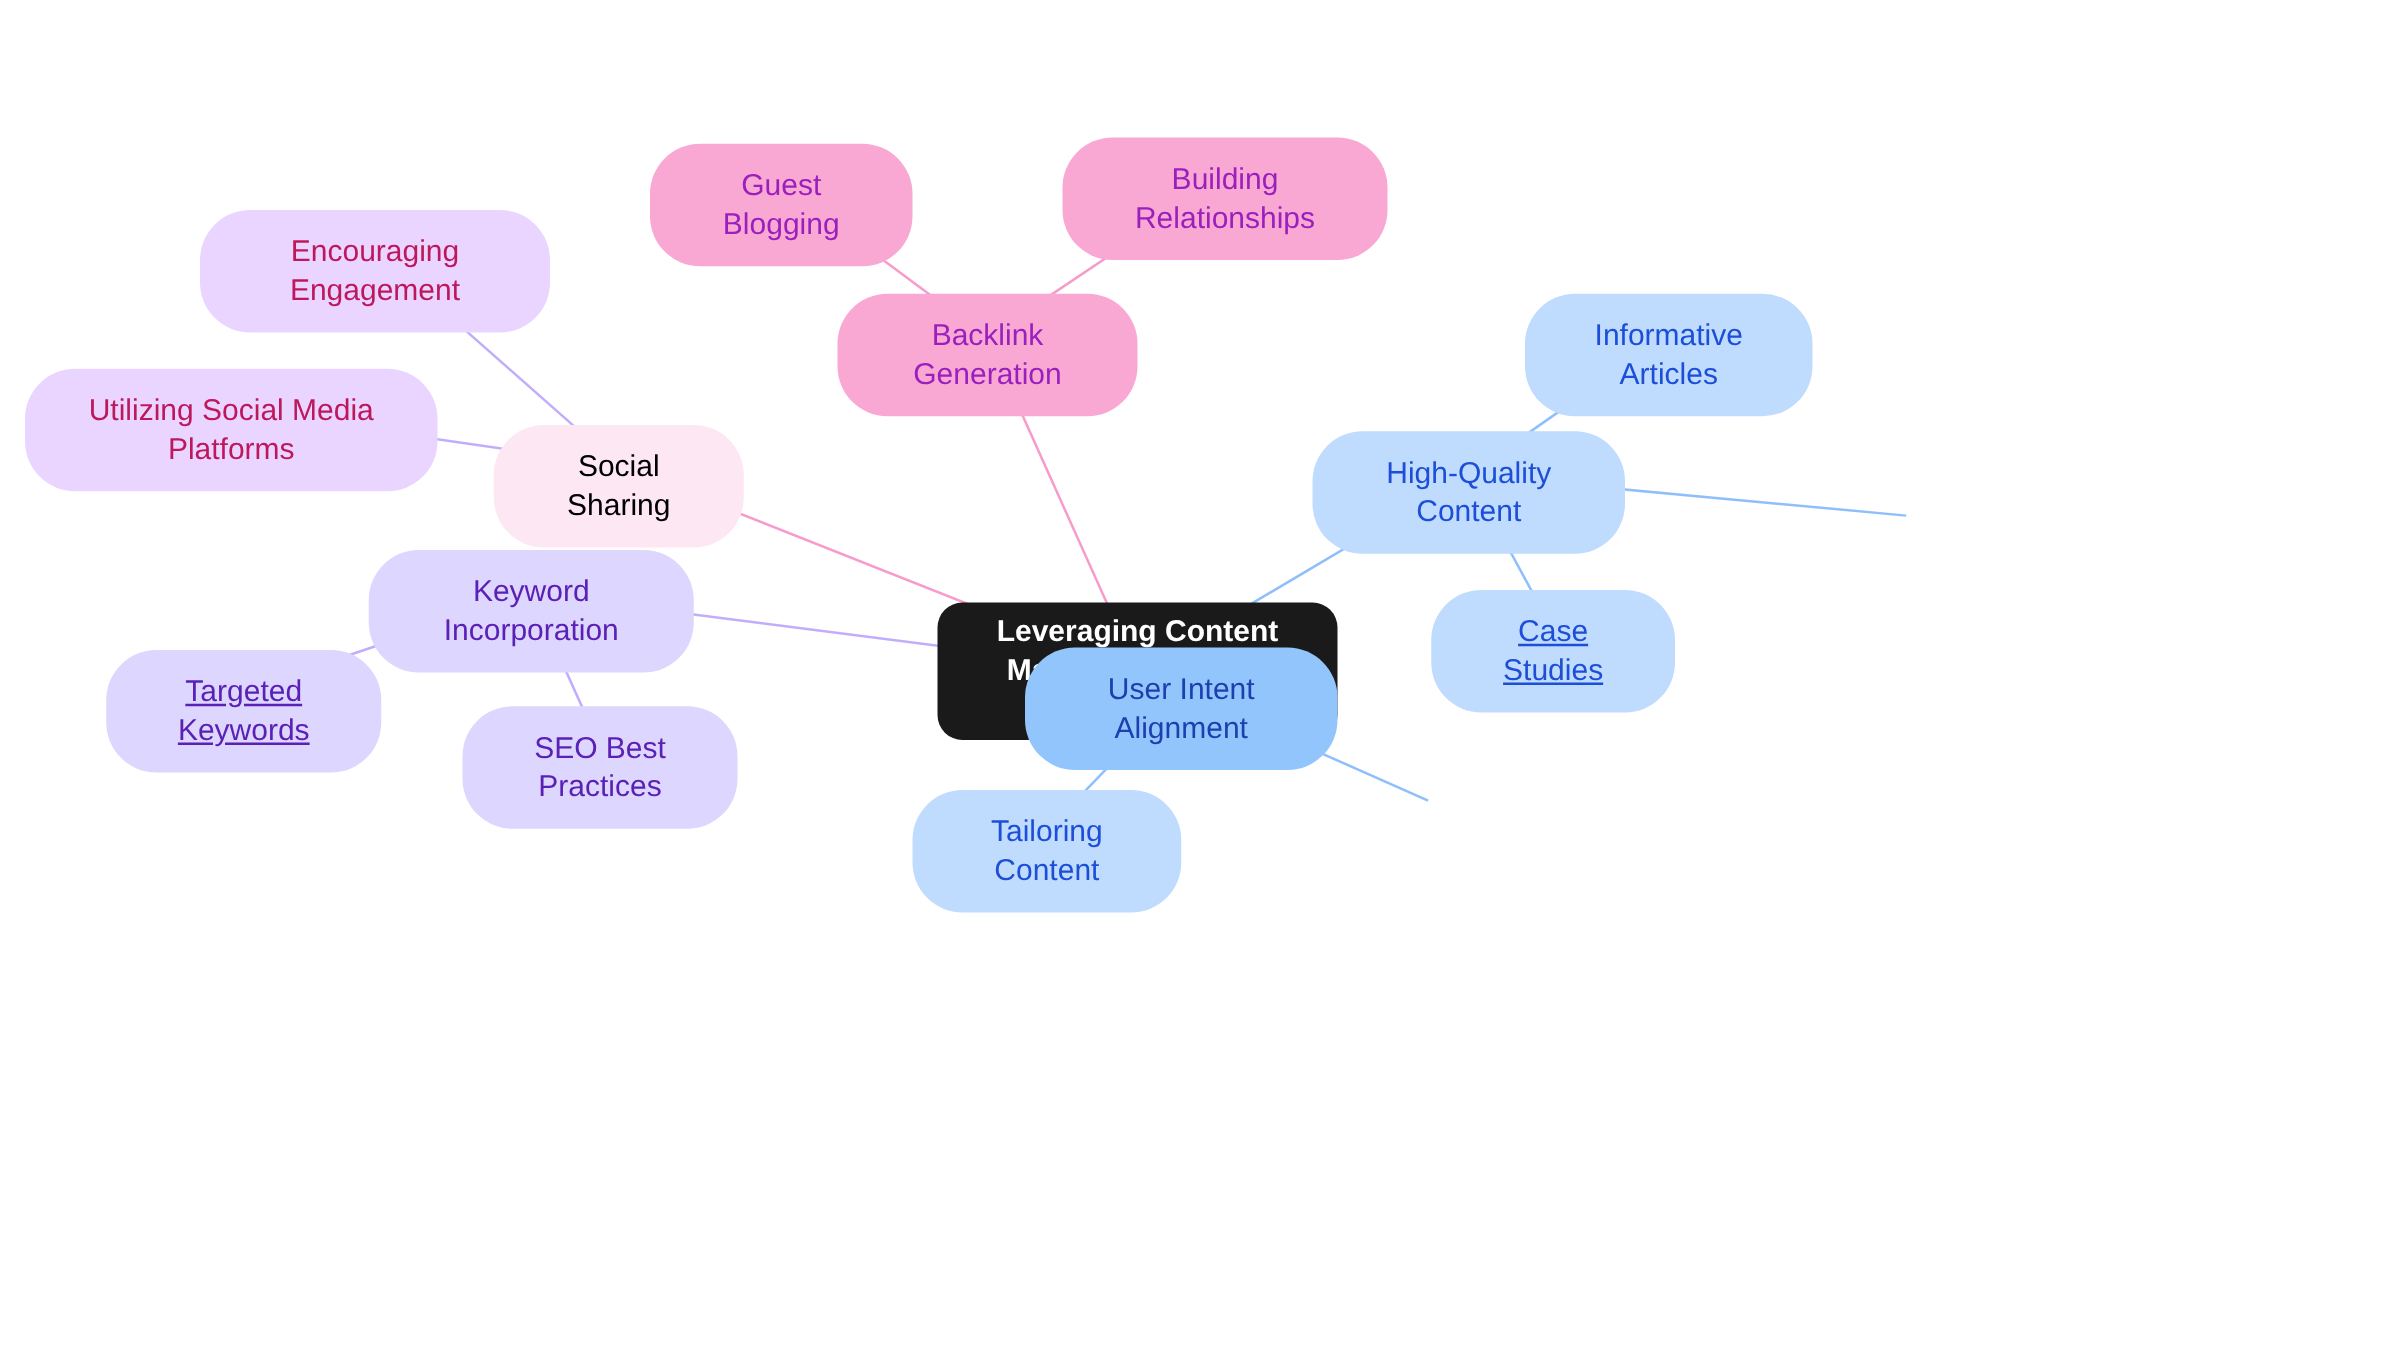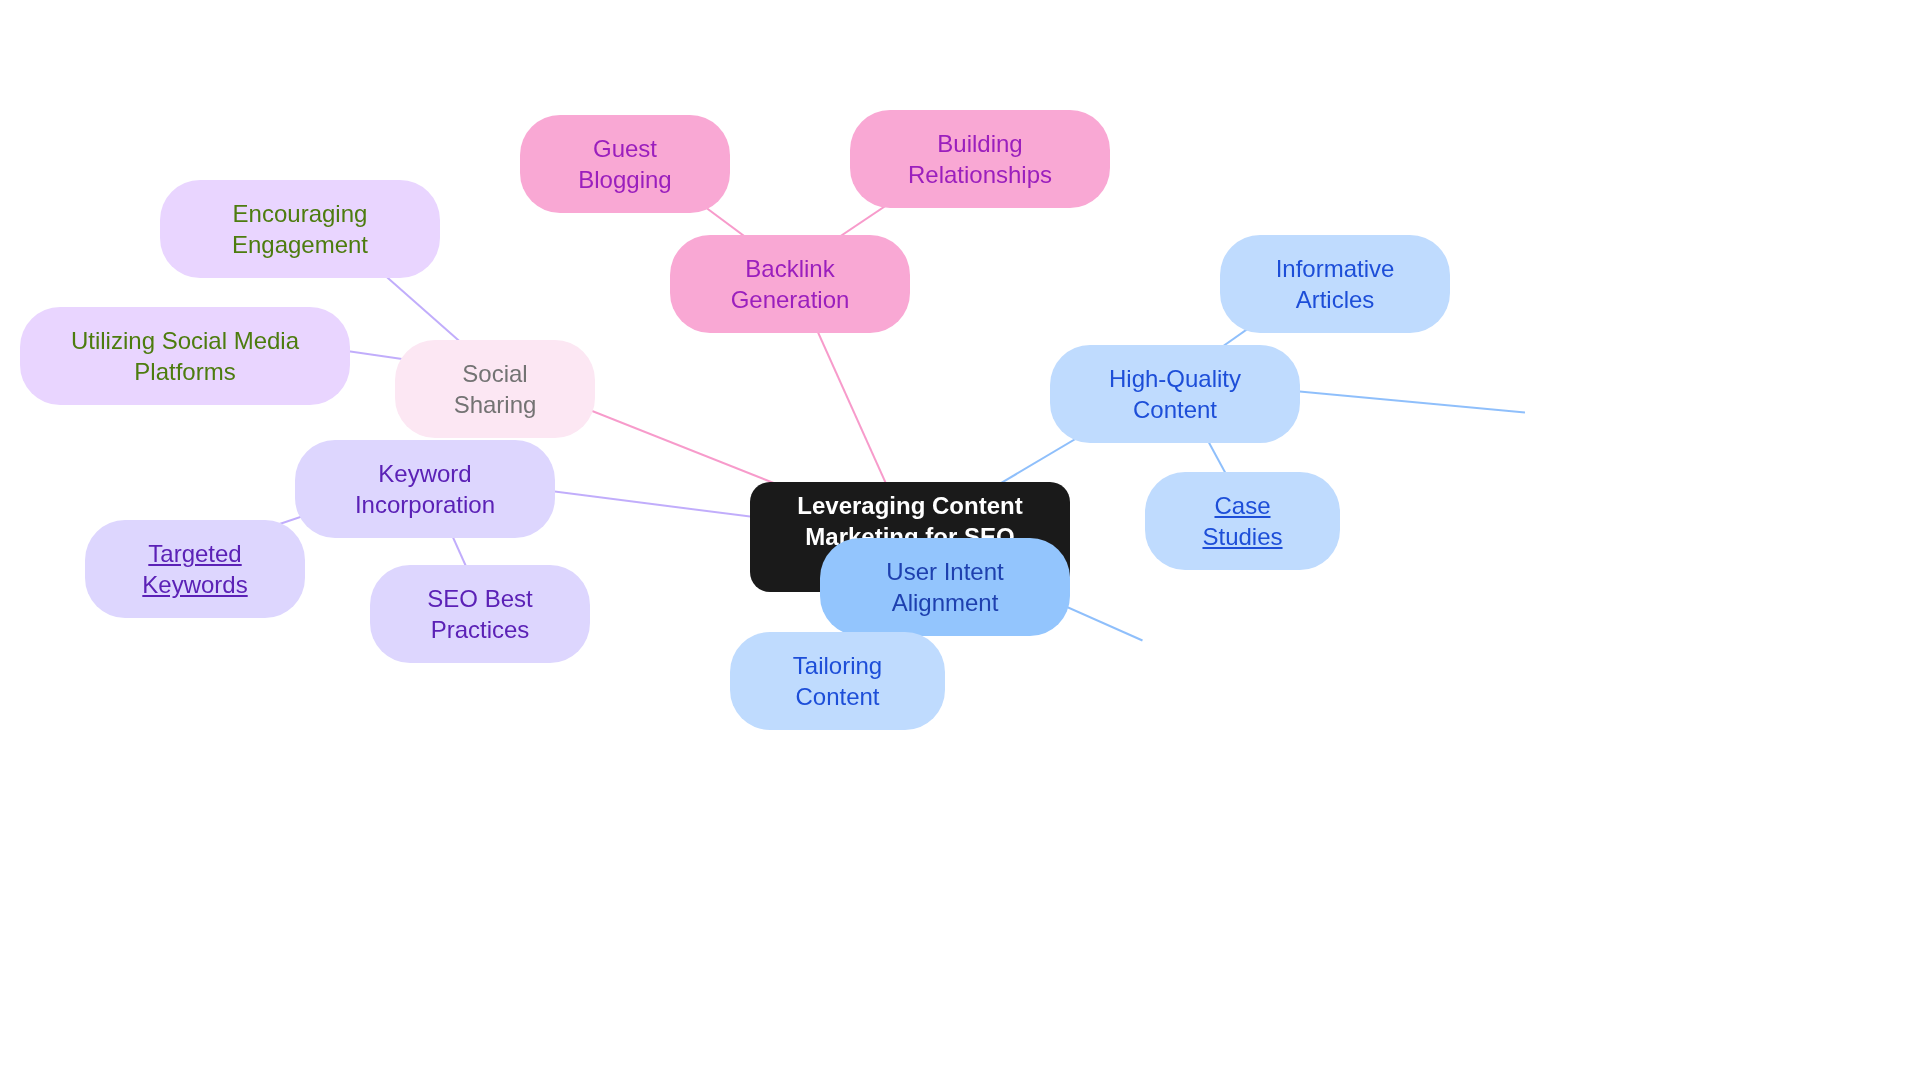--- a/index.html
+++ b/index.html
@@ -44,28 +44,27 @@
       width: 320px;
       height: 110px;
     }
     .node-pink {
       background: #f9a8d4;
       color: #9b1fbd;
       border: none;
     }
     .node-pink-light {
       background: #fce7f3;
-      color: #737373;
+      color: #000000;
       border: none;
     }
     .node-purple-light {
       background: #e9d5ff;
-      color: #4d7c0f;
+      color: #be185d;
       border: none;
-      margin-top: 12px;
     }
     .node-purple-medium {
       background: #ddd6fe;
       color: #5b21b6;
       border: none;
     }
     .node-blue-light {
       background: #bfdbfe;
       color: #1d4ed8;
       border: none;
@@ -105,15 +104,15 @@
     <div class="node node-pink" style="left: 850px; top: 110px; width: 260px; min-height: 65px;">Building Relationships</div>
     <div class="node node-pink-light" style="left: 395px; top: 340px; width: 200px; min-height: 65px;">Social Sharing</div>
     <div class="node node-purple-light" style="left: 160px; top: 168px; width: 280px; min-height: 65px;">Encouraging Engagement</div>
     <div class="node node-purple-light" style="left: 20px; top: 295px; width: 330px; min-height: 65px;">Utilizing Social Media Platforms</div>
     <div class="node node-purple-medium" style="left: 295px; top: 440px; width: 260px; min-height: 70px;">Keyword Incorporation</div>
     <div class="node node-purple-medium" style="left: 85px; top: 520px; width: 220px; min-height: 65px; text-decoration: underline;">Targeted Keywords</div>
     <div class="node node-purple-medium" style="left: 370px; top: 565px; width: 220px; min-height: 65px;">SEO Best Practices</div>
     <div class="node node-blue-light" style="left: 1050px; top: 345px; width: 250px; min-height: 70px;">High-Quality Content</div>
     <div class="node node-blue-light" style="left: 1220px; top: 235px; width: 230px; min-height: 65px;">Informative Articles</div>
     <div class="node node-blue-light" style="left: 1145px; top: 472px; width: 195px; min-height: 65px; text-decoration: underline;">Case Studies</div>
-    <div class="node node-blue-medium" style="left: 820px; top: 518px; width: 250px; min-height: 70px; margin-top: 20px;">User Intent Alignment</div>
+    <div class="node node-blue-medium" style="left: 820px; top: 518px; width: 250px; min-height: 70px;">User Intent Alignment</div>
     <div class="node node-blue-light" style="left: 730px; top: 632px; width: 215px; min-height: 65px;">Tailoring Content</div>
   </div>
 
 </body></html>

